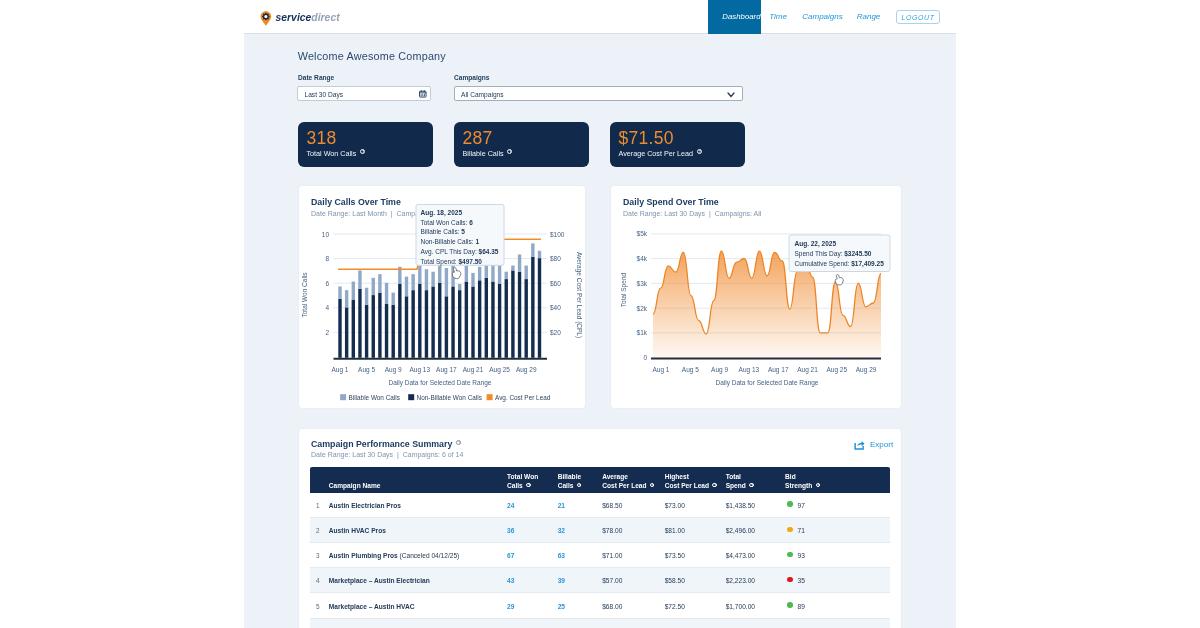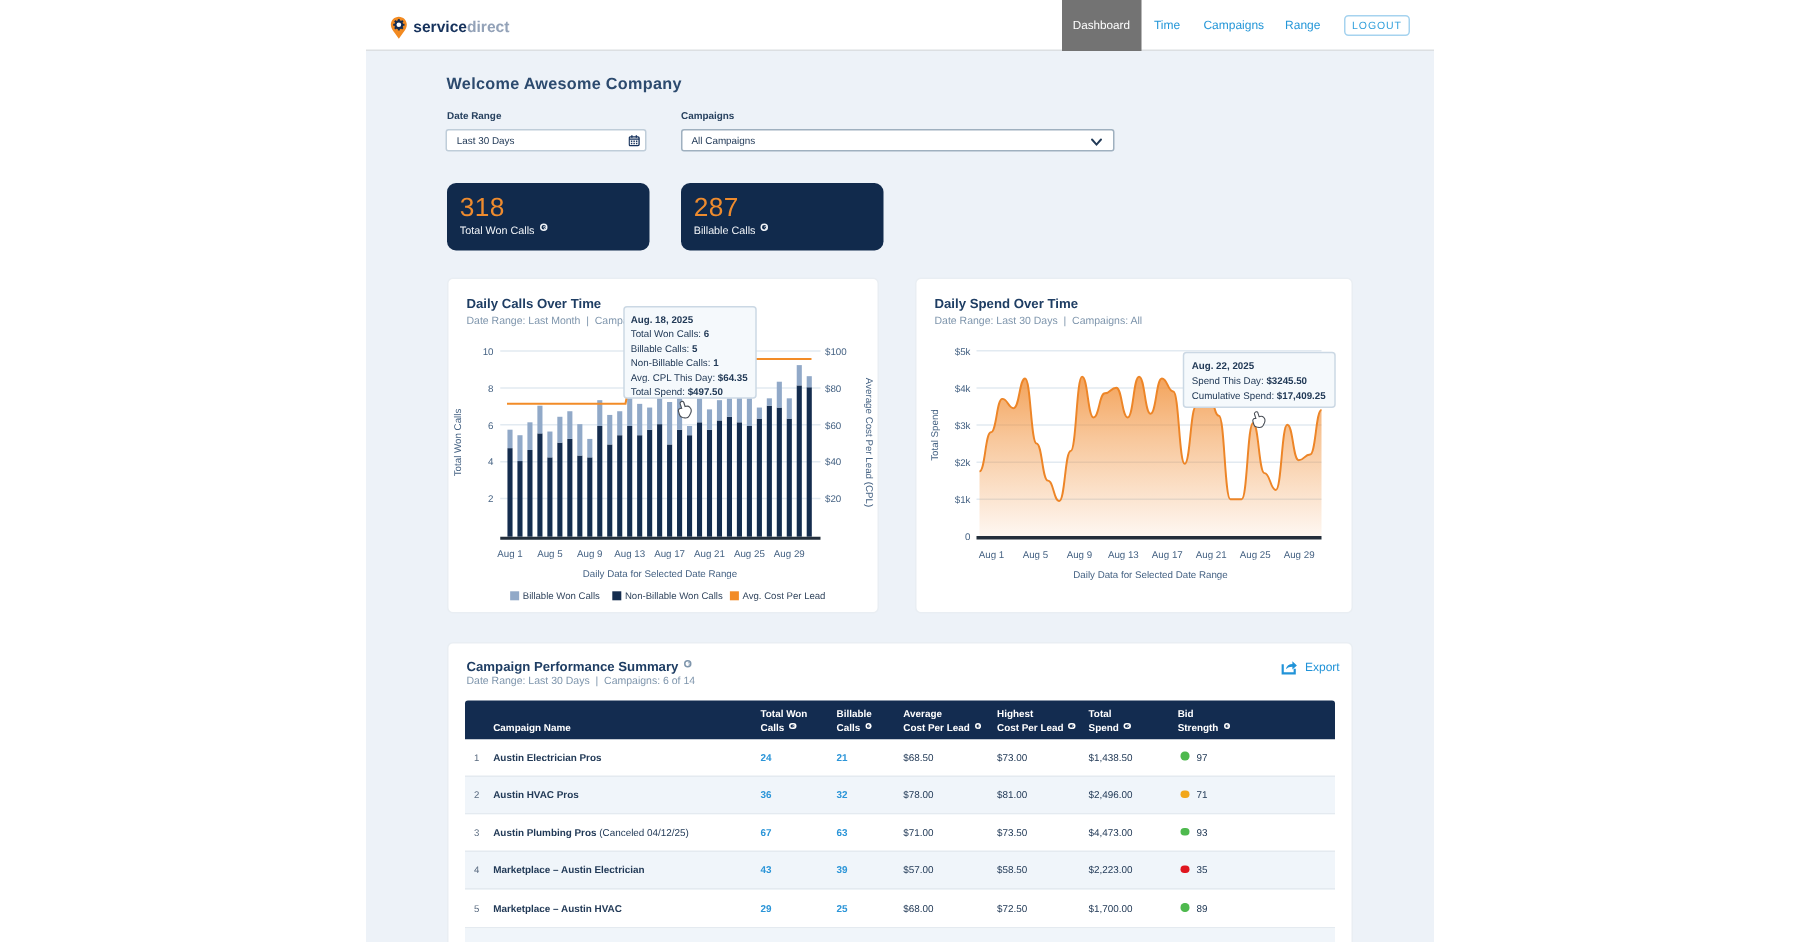--- a/index.html
+++ b/index.html
@@ -1,20 +1,20 @@
 <!DOCTYPE html>
 <html><head><meta charset="utf-8">
 <style>
 * { margin:0; padding:0; box-sizing:border-box; }
 html,body { width:1200px; height:628px; background:#fff;
   font-family:"Liberation Sans", sans-serif; overflow:hidden; }
 #app { position:absolute; left:244px; top:0; width:712px; height:628px; }
 .abs { position:absolute; }
 #hdr { position:absolute; left:0; top:0; width:712px; height:34px; background:#fff;
-  border-bottom:1px solid #DCDFE2; }
+  border-bottom:1px solid #DCDFE2;font-style:italic; }
 #content { position:absolute; left:0; top:34px; width:712px; height:594px; background:#EDF2F8; }
 .card { position:absolute; background:#fff; border-radius:4px; border:1px solid #E9EEF3; }
 .kpi { position:absolute; width:134.5px; height:45.5px; background:#112A4C; border-radius:6px; }
 .kpi .num { position:absolute; left:8.5px; top:6px; font-size:17.5px; color:#EE8B2E; letter-spacing:.3px; }
 .kpi .lbl { position:absolute; left:8.5px; top:27.5px; font-size:7.2px; color:#F2F5F9; }
 .info { display:inline-block; width:5px; height:5px; border:0.7px solid currentColor; border-radius:50%;
   vertical-align:2px; margin-left:1.5px; position:relative; }
 .info:after { content:"?"; position:absolute; left:1.1px; top:0; font-size:3.6px; line-height:5px; font-weight:bold; }
 .navlink { position:absolute; top:0; height:34px; line-height:34px; font-size:8px; color:#2597D8;
   text-align:center; }
@@ -37,31 +37,31 @@
         <line x1="7.3" y1="3.1" x2="7.3" y2="12.3"></line>
         <line x1="2.7" y1="7.7" x2="11.9" y2="7.7"></line>
         <line x1="4.05" y1="4.45" x2="10.55" y2="10.95"></line>
         <line x1="10.55" y1="4.45" x2="4.05" y2="10.95"></line>
       </g>
     </g>
     <circle cx="7.3" cy="7.7" r="1.9" fill="#fff"></circle>
         </g>
     <text x="17.5" y="15" font-size="10.4" font-weight="bold" fill="#16325C">service<tspan fill="#93A2B8">direct</tspan></text>
   </svg>
-  <div class="abs" style="left:464px;top:0;width:52.5px;height:33.5px;background:#737373;color:#fff;
-       font-size:7.8px;text-align:center;line-height:33.5px">Dashboard</div>
+  <div class="abs" style="left:464px;top:0;width:52.5px;height:33.5px;background:#0369a1;color:#fff;
+       font-size:7.8px;text-align:right;line-height:33.5px">Dashboard</div>
   <div class="navlink" style="left:519px;width:30px">Time</div>
   <div class="navlink" style="left:556px;width:45px">Campaigns</div>
   <div class="navlink" style="left:607px;width:35px">Range</div>
   <div class="abs" style="left:652px;top:10px;width:44px;height:14px;border:1px solid #A6D3EF;border-radius:3px;
        color:#33A0DC;font-size:7px;letter-spacing:.6px;text-align:center;line-height:13px">LOGOUT</div>
  </div>
 
  <div id="content">
-  <div class="abs" style="left:53.7px;top:16px;font-size:10.8px;color:#2C4A6E;font-weight:700;letter-spacing:.2px">Welcome Awesome Company</div>
+  <div class="abs" style="left:53.7px;top:16px;font-size:10.8px;color:#2C4A6E;font-weight:400;letter-spacing:.2px">Welcome Awesome Company</div>
 
   <div class="abs" style="left:54px;top:40px;font-size:6.6px;font-weight:bold;color:#27415F">Date Range</div>
   <div class="abs" style="left:53px;top:51.5px;width:134px;height:15.5px;background:#fff;border:1px solid #BFCDD9;border-radius:2px">
     <span class="abs" style="left:6.5px;top:4.2px;font-size:6.6px;color:#223A57">Last 30 Days</span>
     <svg class="abs" style="right:3.5px;top:3.8px" width="7.5" height="7.5" viewBox="0 0 10 10">
       <rect x="0.6" y="1.7" width="8.8" height="7.7" rx="1" fill="none" stroke="#16325C" stroke-width="1.2"></rect>
       <line x1="3" y1="0.3" x2="3" y2="2.5" stroke="#16325C" stroke-width="1.2"></line>
       <line x1="7" y1="0.3" x2="7" y2="2.5" stroke="#16325C" stroke-width="1.2"></line>
       <line x1="0.6" y1="3.7" x2="9.4" y2="3.7" stroke="#16325C" stroke-width="1"></line>
       <g fill="#16325C">
@@ -82,20 +82,24 @@
     </svg>
   </div>
 
   <div class="kpi" style="left:54px;top:87.5px">
         <div class="num">318</div>
     <div class="lbl">Total Won Calls <span class="info"></span></div>
       </div>
   <div class="kpi" style="left:210px;top:87.5px">
         <div class="num">287</div>
     <div class="lbl">Billable Calls <span class="info"></span></div>
+      </div>
+  <div class="kpi" style="left:366px;top:87.5px">
+        <div class="num">$71.50</div>
+    <div class="lbl">Average Cost Per Lead <span class="info"></span></div>
       </div>
 
   <div class="card" style="left:54px;top:151px;width:287.5px;height:224.3px"></div>
   <svg class="abs" style="left:54px;top:151px" width="288" height="225" viewBox="0 0 288 225">
     <text x="13" y="20" class="ttl">Daily Calls Over Time</text>
     <text x="13" y="31" class="sub">Date Range: Last Month&nbsp;&nbsp;|&nbsp;&nbsp;Campaigns: All</text>
     <line x1="35.5" y1="49" x2="249" y2="49" stroke="#E2EAF1" stroke-width="1"></line>
 <line x1="35.5" y1="73.6" x2="249" y2="73.6" stroke="#E2EAF1" stroke-width="1"></line>
 <line x1="35.5" y1="98.2" x2="249" y2="98.2" stroke="#E2EAF1" stroke-width="1"></line>
 <line x1="35.5" y1="122.8" x2="249" y2="122.8" stroke="#E2EAF1" stroke-width="1"></line>

